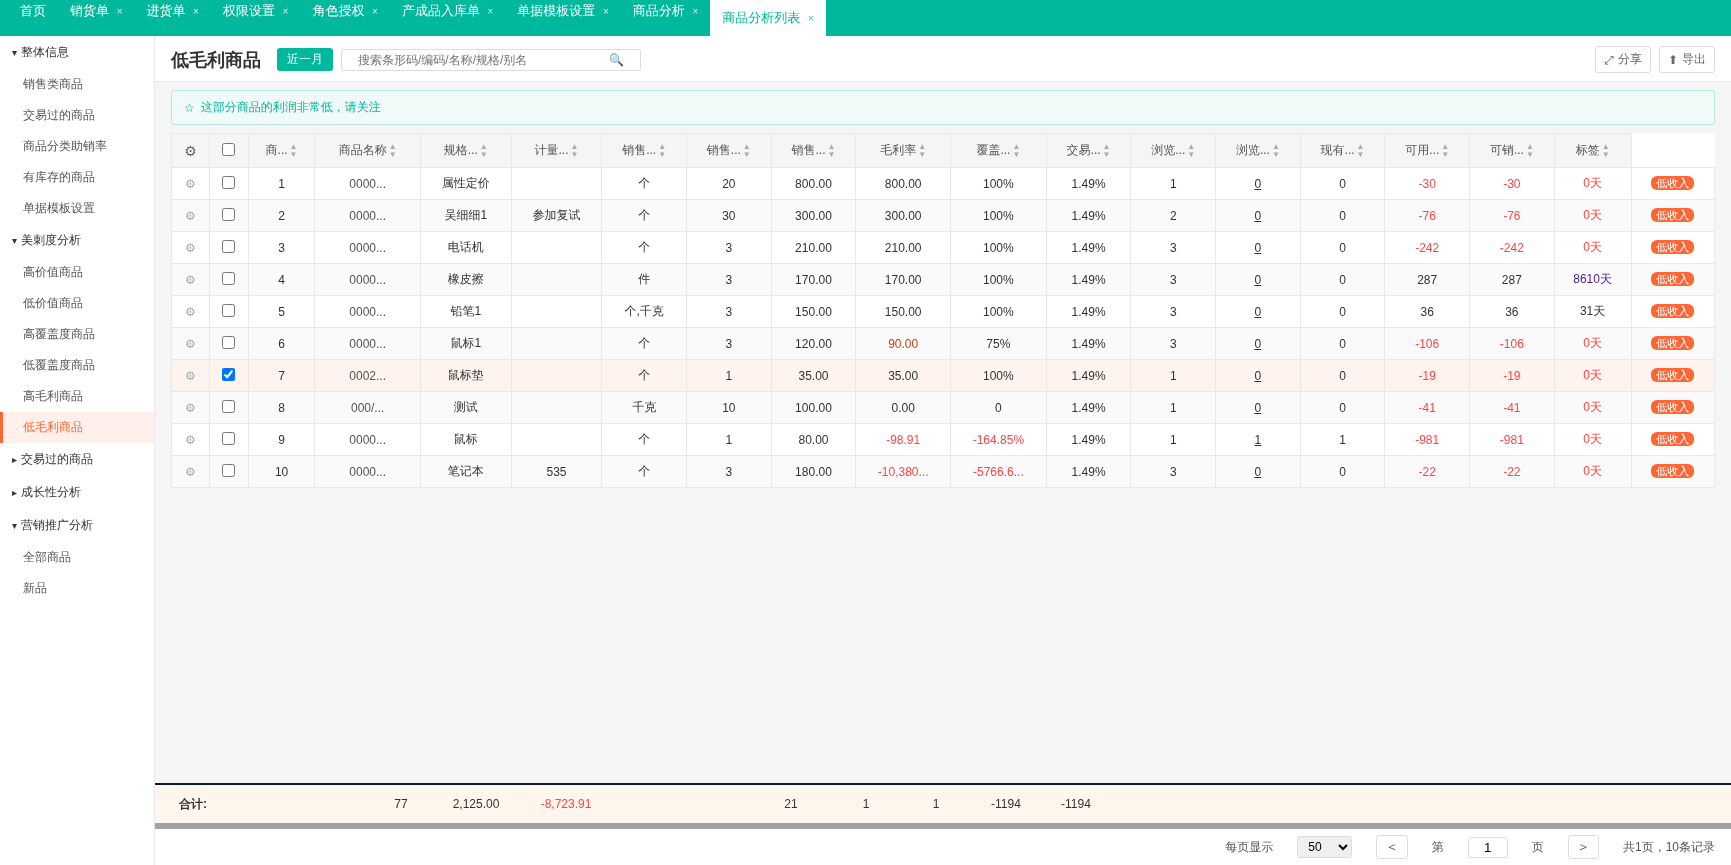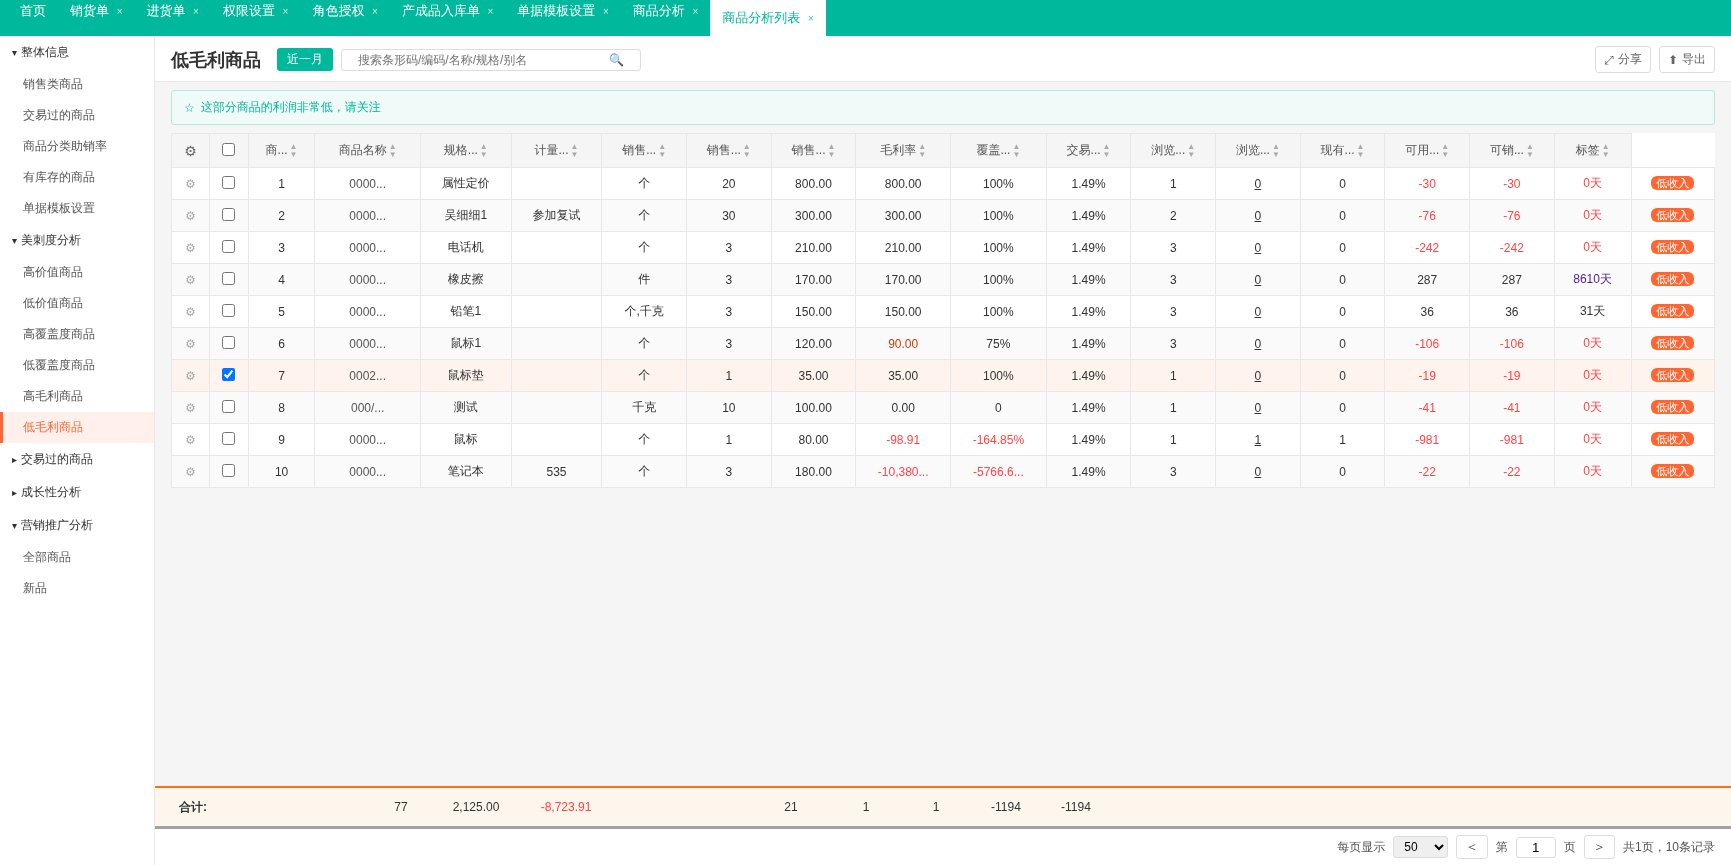--- a/index.html
+++ b/index.html
@@ -46,26 +46,26 @@
     th .sort-arrows { display: flex; flex-direction: column; font-size: 8px; color: #aaa; line-height: 1; }
     td { padding: 7px 6px; border: 1px solid #e8e8e8; text-align: center; color: #333; }
     tbody tr.selected { background: #fff3ee; }
     tbody tr:nth-child(even) { background: #fafafa; }
     tbody tr.selected { background: #fff3ee !important; }
     .tag-badge { background: #ff6633; color: #fff; border-radius: 6px; padding: 1px 5px; font-size: 11px; }
     .underline-link { text-decoration: underline; cursor: pointer; color: #333; }
     .settings-icon { cursor: pointer; color: #666; font-size: 14px; }
 
     
-    .table-footer { background: #fdf6ec; border-top: 2px solid #f97316; padding: 0 16px; }
+    .table-footer { background: #fdf6ec; border-top: 2px solid #0f172a; padding: 0 16px; }
     .total-row { display: flex; align-items: center; height: 38px; font-size: 12px; color: #333; }
     .total-label { width: 200px; padding-left: 8px; font-weight: bold; }
 
     
-    .pagination-bar { display: flex; align-items: center; justify-content: flex-end; padding: 6px 16px; background: #fff; border-top: 3px solid #a3a3a3; gap: 8px; font-size: 12px; color: #555; }
+    .pagination-bar { display: flex; align-items: center; justify-content: flex-end; padding: 6px 16px; background: #fff; border-top: 6px solid #a3a3a3; gap: 24px; font-size: 12px; color: #555; }
     .per-page-select { border: 1px solid #ddd; border-radius: 3px; padding: 2px 6px; font-size: 12px; }
     .page-nav-btn { border: 1px solid #ddd; border-radius: 3px; padding: 2px 8px; cursor: pointer; background: #fff; color: #555; }
     .page-input { border: 1px solid #ddd; border-radius: 3px; padding: 2px 6px; width: 40px; text-align: center; }
   </style>
 </head>
 <body>
 
 <div class="top-nav">
   <div class="nav-item">首页</div>
   <div class="nav-item">销货单 <span class="close-x">×</span></div>

